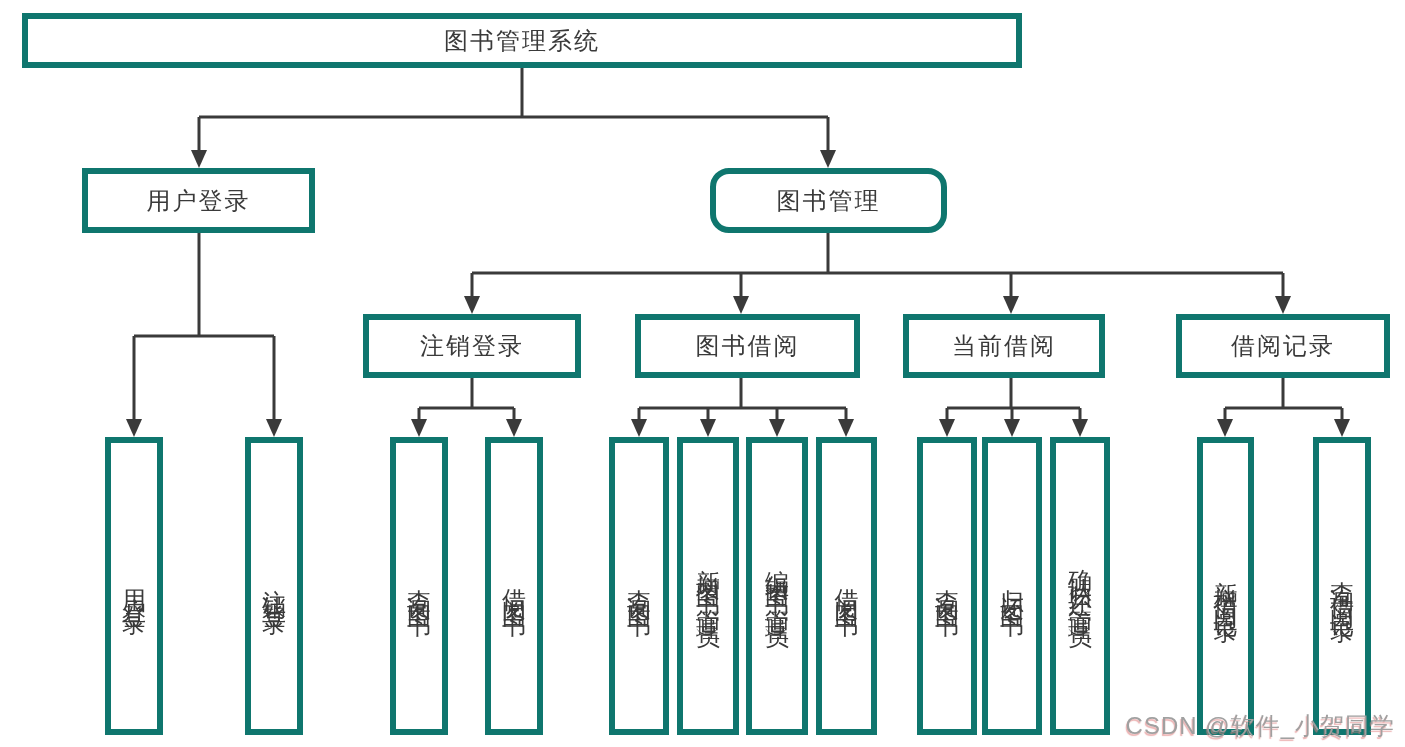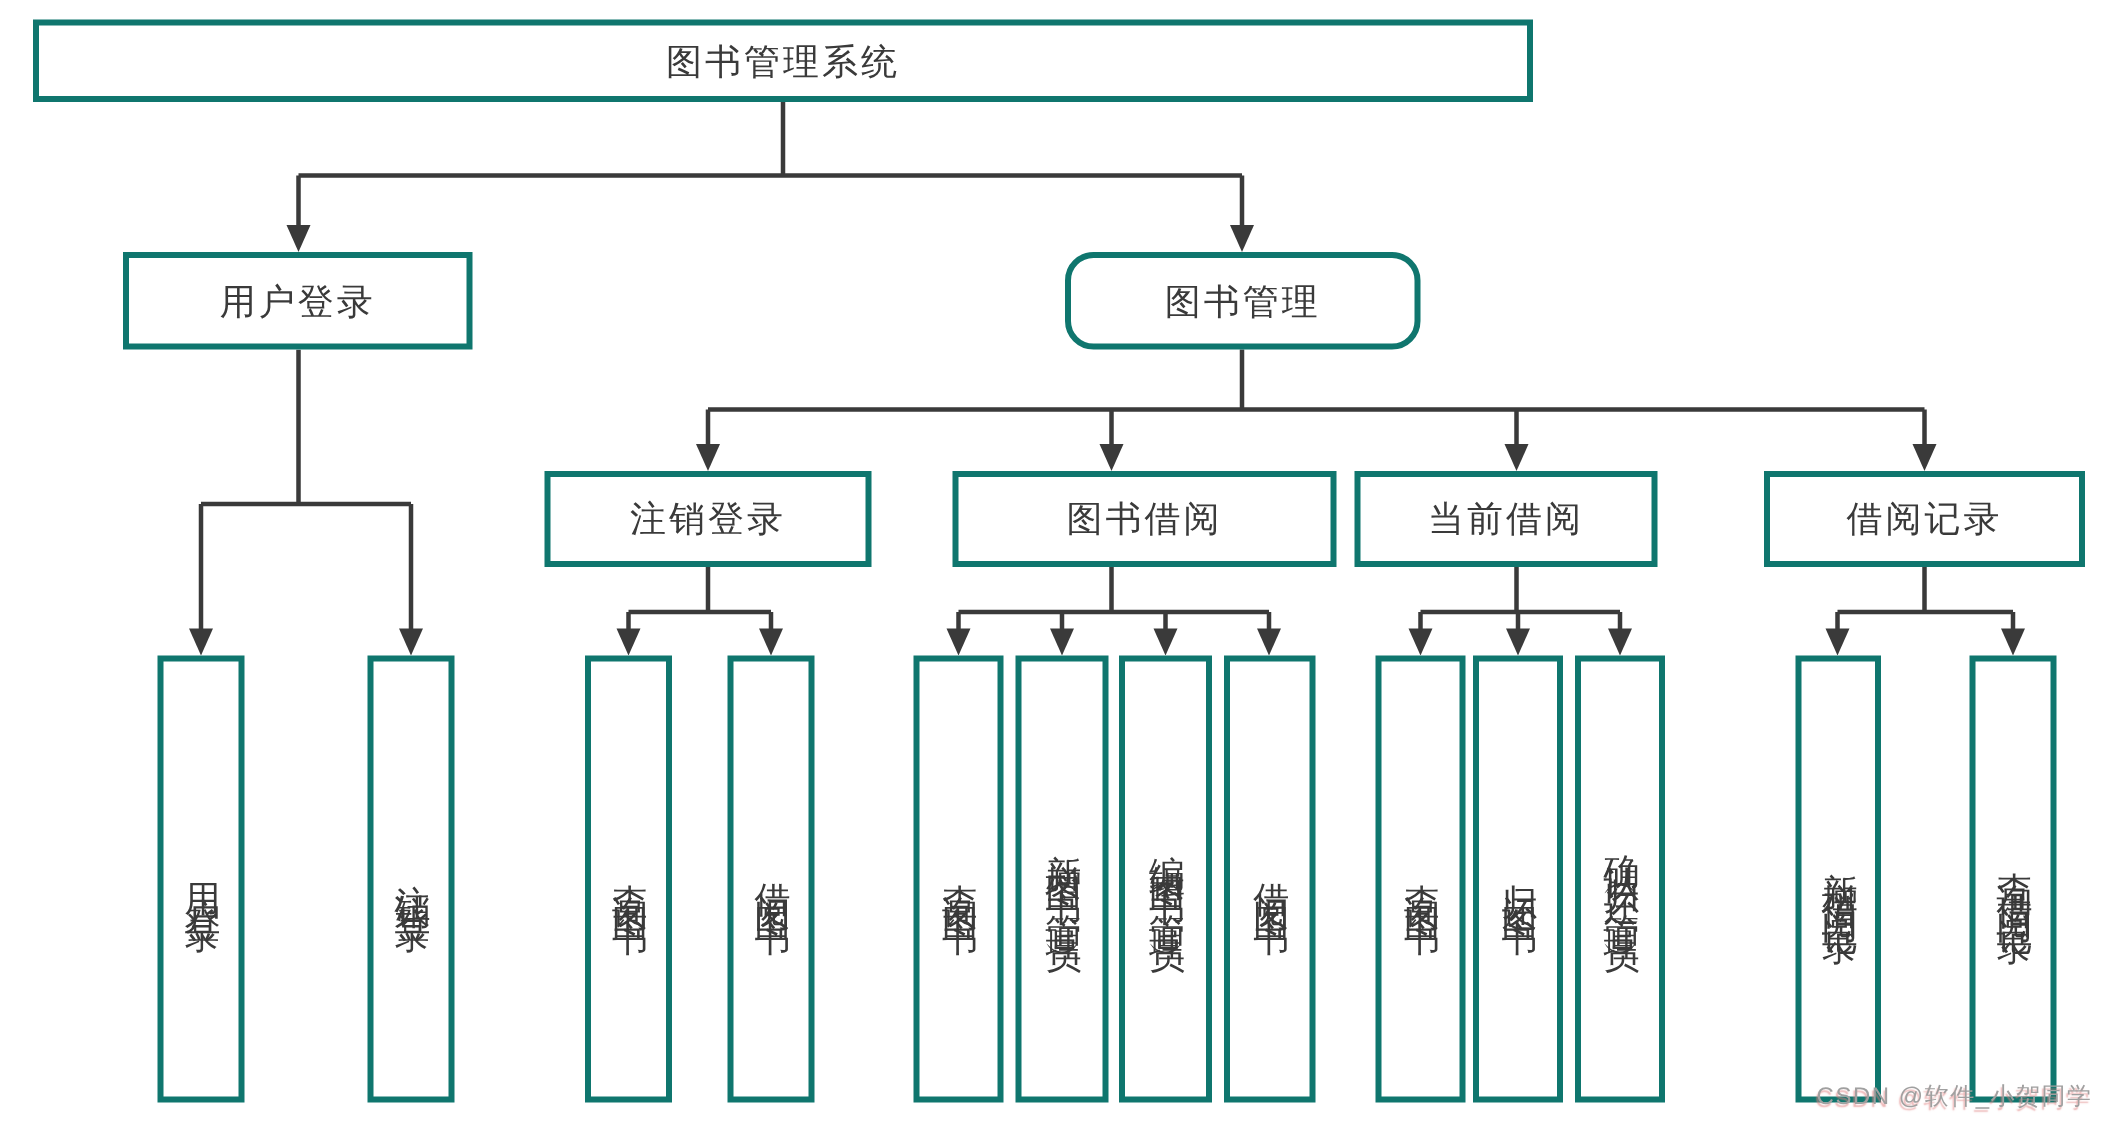--- a/index.html
+++ b/index.html
@@ -13,21 +13,21 @@
   }
   .connectors {
     position: absolute;
     inset: 0;
     width: 1405px;
     height: 747px;
   }
   .box {
     position: absolute;
     box-sizing: border-box;
-    border: 4px solid #0f766e;
+    border: 6px solid #0f766e;
     background: #ffffff;
     color: #3a3a3a;
     display: flex;
     align-items: center;
     justify-content: center;
     font-size: 24px;
     letter-spacing: 2px;
     text-align: center;
   }
   .vbox {
@@ -35,21 +35,21 @@
     text-orientation: mixed;
     letter-spacing: 8px;
     line-height: 1;
     font-size: 24px;
   }
   
   .n-root            { left: 22px;  top: 13px;  width: 1000px; height: 55px; }
   .n-user-login      { left: 82px;  top: 168px; width: 233px;  height: 65px; }
   .n-book-mgmt       { left: 710px; top: 168px; width: 237px;  height: 65px; border-radius: 19px; }
   .n-new-book-rec    { left: 363px; top: 314px; width: 218px;  height: 64px; }
-  .n-book-borrow     { left: 635px; top: 314px; width: 256px;  height: 64px; }
+  .n-book-borrow     { left: 635px; top: 314px; width: 225px;  height: 64px; }
   .n-current-borrow  { left: 903px; top: 314px; width: 202px;  height: 64px; text-align: right; }
   .n-borrow-records  { left: 1176px;top: 314px; width: 214px;  height: 64px; }
   
   .leaf { top: 437px; height: 298px; }
   .l-user-login     { left: 105px;  width: 58px; }
   .l-logout         { left: 245px;  width: 58px; }
   .l-query-book-1   { left: 390px;  width: 58px; }
   .l-borrow-book-1  { left: 485px;  width: 58px; }
   .l-query-book-2   { left: 609px;  width: 60px; }
   .l-add-book       { left: 677px;  width: 62px; }
@@ -57,21 +57,21 @@
   .l-borrow-book-2  { left: 816px;  width: 61px; }
   .l-query-book-3   { left: 917px;  width: 60px; }
   .l-return-book    { left: 982px;  width: 60px; }
   .l-confirm-return { left: 1050px; width: 60px; }
   .l-add-record     { left: 1197px; width: 57px; }
   .l-query-record   { left: 1313px; width: 58px; }
   .watermark {
     position: absolute;
     right: 10px;
     bottom: 5px;
-    font-size: 16px;
+    font-size: 24px;
     color: #a0a0a0;
     text-shadow: -1px 2px 1px rgba(224, 128, 128, 0.6);
     letter-spacing: 1px;
     white-space: nowrap;
   }
 </style>
 </head>
 <body>
 
 <div class="canvas">

